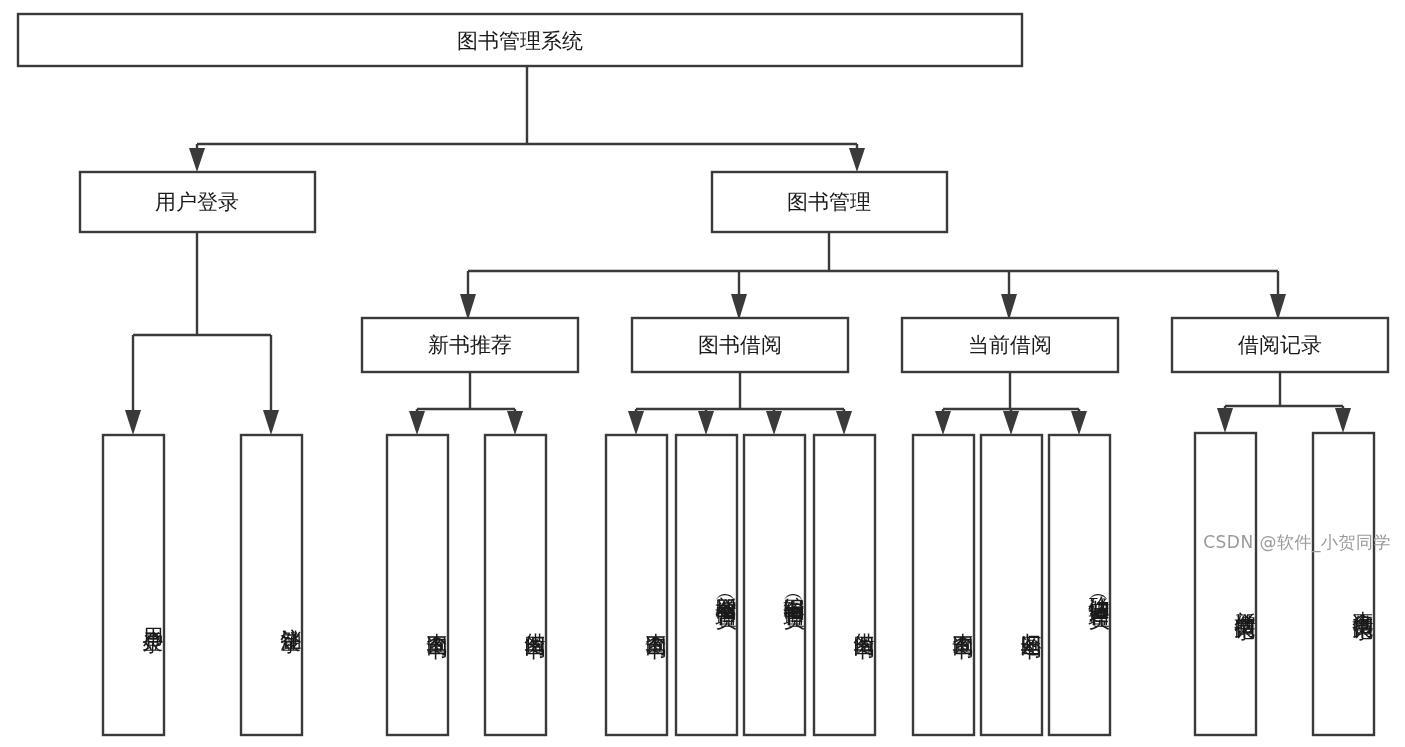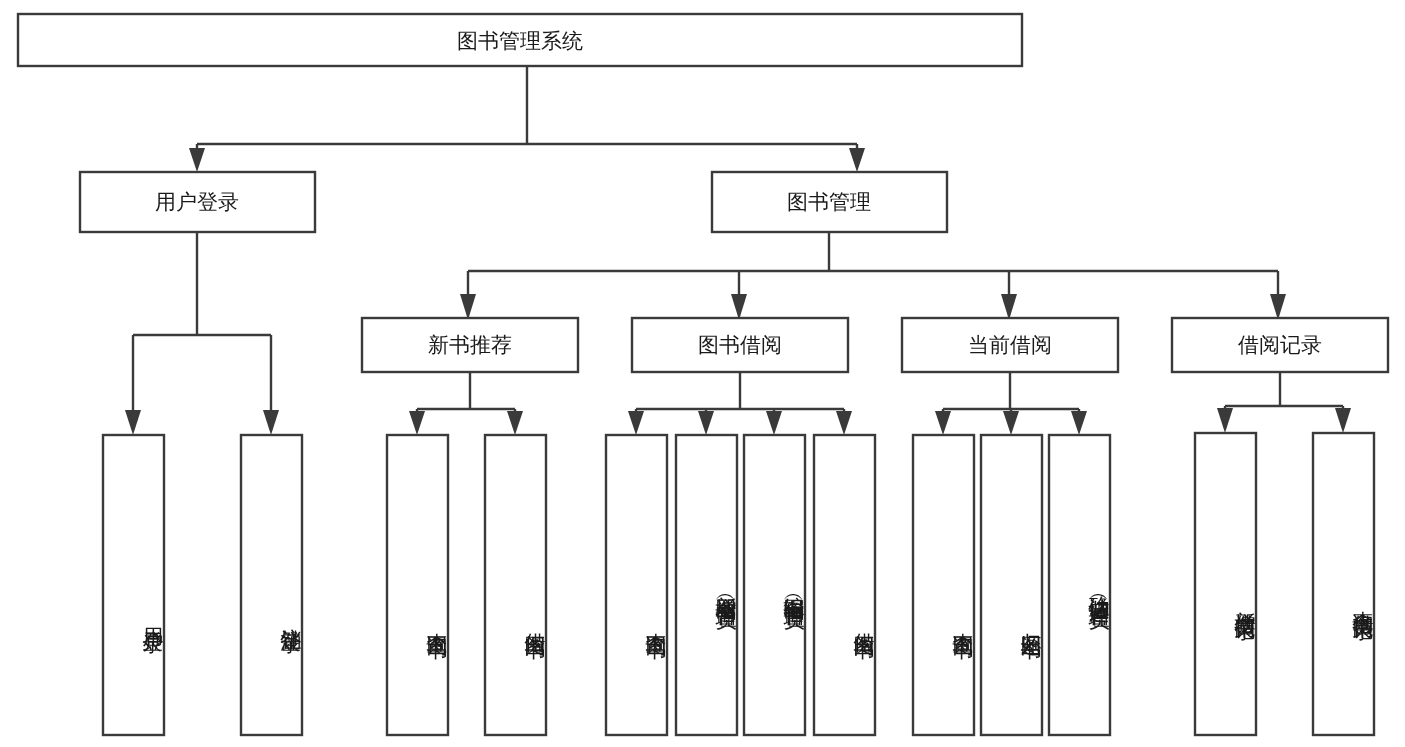--- a/index.html
+++ b/index.html
@@ -233,14 +233,15 @@
   <div class="leaf-label" style="left:744px; top:443px; width:61px; height:290px;">编辑图书（管理员）</div>
   <div class="leaf-label" style="left:814px; top:510px; width:61px; height:220px;">借阅图书</div>
 
   <div class="leaf-label" style="left:913px; top:510px; width:61px; height:220px;">查询图书</div>
   <div class="leaf-label" style="left:981px; top:510px; width:61px; height:220px;">归还图书</div>
   <div class="leaf-label" style="left:1049px; top:443px; width:61px; height:290px;">确认归还（管理员）</div>
 
   <div class="leaf-label" style="left:1195px; top:470px; width:61px; height:260px;">新增借阅记录</div>
   <div class="leaf-label" style="left:1313px; top:470px; width:61px; height:260px;">查询借阅记录</div>
 
+  <div class="watermark">CSDN @软件_小贺同学</div>
 
 </div>
 
 </body></html>

